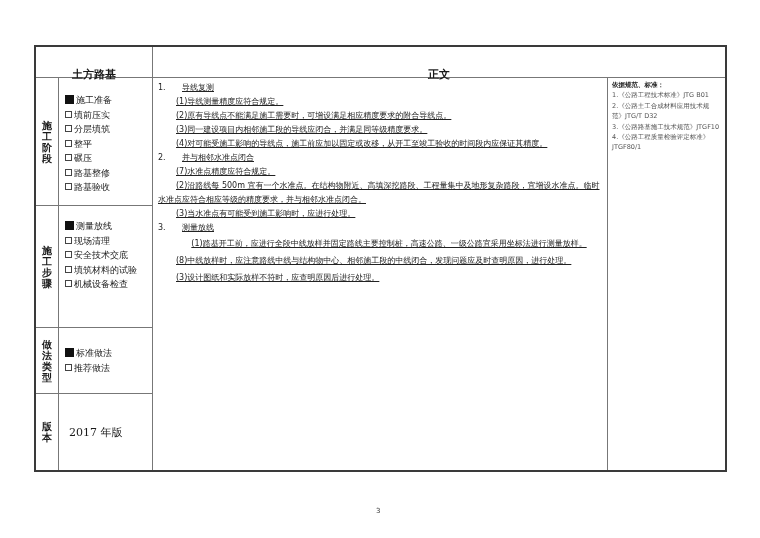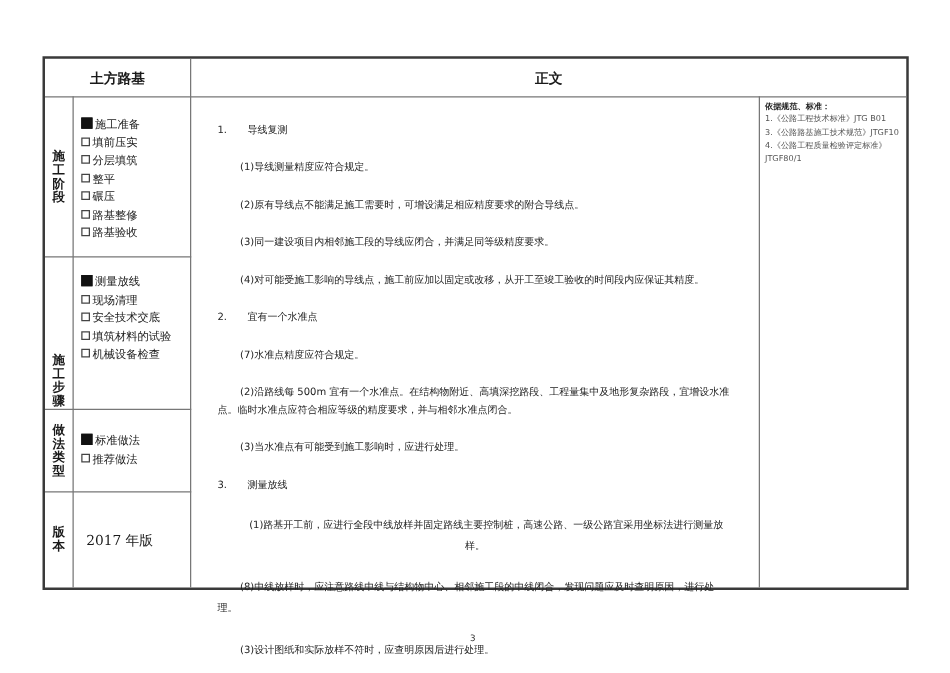--- a/index.html
+++ b/index.html
@@ -4,32 +4,32 @@
 <style>
   html, body { margin: 0; padding: 0; background: #ffffff; }
   body { width: 760px; height: 538px; position: relative; overflow: hidden;
          font-family: "DejaVu Sans", "Liberation Sans", sans-serif; color: #1a1a1a; }
   .tbl { position: absolute; left: 34px; top: 45px; width: 693px; height: 427px;
          border: 2px solid #3a3a3a; box-sizing: border-box; }
   .cell { position: absolute; box-sizing: border-box; }
   .hline { position: absolute; height: 1px; background: #777; }
   .vline { position: absolute; width: 1px; background: #777; }
   .hdr { font-family: "DejaVu Serif", "Liberation Serif", serif; font-weight: bold;
-         font-size: 11px; display: flex; align-items: center; justify-content: center; }
+         font-size: 11px; display: flex; align-items: center; justify-content: center; margin-top: 12px; }
   .vlabel { font-family: "DejaVu Serif", "Liberation Serif", serif; font-weight: bold;
             font-size: 10px; line-height: 11px; width: 12px; text-align: center;
             word-break: break-all; }
   .vwrap { display: flex; align-items: center; justify-content: center; }
   .opts { font-size: 9px; line-height: 14.5px; padding-left: 6px; }
   .opt { white-space: nowrap; }
   .box { display: inline-block; width: 5px; height: 5px; border: 1px solid #444;
          margin-right: 2px; vertical-align: middle; position: relative; top: -1px; }
   .box.on { background: #111; border-color: #111; width: 7px; height: 7px; }
   .body { font-size: 8px; line-height: 14px; padding: 3px 5px 0 5px; color: #222; }
-  .body .p { margin: 16px; }
+  .body .p { margin: 0; text-decoration: underline; }
   .body .sec { white-space: nowrap; }
   .body .sec .num { display: inline-block; width: 24px; }
   .body .ind { text-indent: 18px; }
   .ref { font-size: 6.5px; line-height: 10.4px; padding: 2px 4px; color: #555; }
   .ref .title { font-weight: bold; color: #222; }
   .ver { font-family: "DejaVu Serif", "Liberation Serif", serif; font-size: 11px;
          padding-left: 10px; display: flex; align-items: center; }
   .pagenum { position: absolute; left: 376px; top: 507px; font-size: 7px; color: #333; }
 </style>
 </head>
@@ -54,21 +54,21 @@
   <div class="cell opts" style="left:23px; top:46px; width:93px;">
     <div class="opt"><span class="box on"></span><span>施工准备</span></div>
     <div class="opt"><span class="box"></span><span>填前压实</span></div>
     <div class="opt"><span class="box"></span><span>分层填筑</span></div>
     <div class="opt"><span class="box"></span><span>整平</span></div>
     <div class="opt"><span class="box"></span><span>碾压</span></div>
     <div class="opt"><span class="box"></span><span>路基整修</span></div>
     <div class="opt"><span class="box"></span><span>路基验收</span></div>
   </div>
 
-  <div class="cell vwrap" style="left:0; top:159px; width:22px; height:121px;align-items:flex-end;">
+  <div class="cell vwrap" style="left:0; top:159px; width:22px; height:121px;">
     <div class="vlabel">施工步骤</div>
   </div>
   <div class="cell opts" style="left:23px; top:172px; width:93px;">
     <div class="opt"><span class="box on"></span><span>测量放线</span></div>
     <div class="opt"><span class="box"></span><span>现场清理</span></div>
     <div class="opt"><span class="box"></span><span>安全技术交底</span></div>
     <div class="opt"><span class="box"></span><span>填筑材料的试验</span></div>
     <div class="opt"><span class="box"></span><span>机械设备检查</span></div>
   </div>
 
@@ -84,31 +84,32 @@
     <div class="vlabel">版本</div>
   </div>
   <div class="cell ver" style="left:23px; top:347px; width:93px; height:76px;">2017 年版</div>
 
   <div class="cell body" style="left:117px; top:31px; width:454px; height:392px;">
     <div class="p sec"><span class="num">1.</span><span>导线复测</span></div>
     <div class="p ind">(1)导线测量精度应符合规定。</div>
     <div class="p ind">(2)原有导线点不能满足施工需要时，可增设满足相应精度要求的附合导线点。</div>
     <div class="p ind">(3)同一建设项目内相邻施工段的导线应闭合，并满足同等级精度要求。</div>
     <div class="p ind">(4)对可能受施工影响的导线点，施工前应加以固定或改移，从开工至竣工验收的时间段内应保证其精度。</div>
-    <div class="p sec"><span class="num">2.</span><span>宜有一个水准点</span></div>
+    <div class="p sec"><span class="num">2.</span><span>并与相邻水准点闭合</span></div>
     <div class="p ind">(7)水准点精度应符合规定。</div>
     <div class="p ind">(2)沿路线每 500m 宜有一个水准点。在结构物附近、高填深挖路段、工程量集中及地形复杂路段，宜增设水准点。临时水准点应符合相应等级的精度要求，并与相邻水准点闭合。</div>
     <div class="p ind">(3)当水准点有可能受到施工影响时，应进行处理。</div>
     <div class="p sec"><span class="num">3.</span><span>测量放线</span></div>
     <div class="p ind" style="line-height:17px;text-align:center;">(1)路基开工前，应进行全段中线放样并固定路线主要控制桩，高速公路、一级公路宜采用坐标法进行测量放样。</div>
     <div class="p ind" style="line-height:17px;">(8)中线放样时，应注意路线中线与结构物中心、相邻施工段的中线闭合，发现问题应及时查明原因，进行处理。</div>
     <div class="p ind" style="line-height:17px;">(3)设计图纸和实际放样不符时，应查明原因后进行处理。</div>
   </div>
 
   <div class="cell ref" style="left:572px; top:31px; width:117px; height:392px;">
     <div class="title">依据规范、标准：</div>
     <div>1.《公路工程技术标准》JTG B01</div>
+    <div>2.《公路土工合成材料应用技术规范》JTG/T D32</div>
     <div>3.《公路路基施工技术规范》JTGF10</div>
     <div>4.《公路工程质量检验评定标准》JTGF80/1</div>
   </div>
 </div>
 
 <div class="pagenum">3</div>
 
 </body></html>

